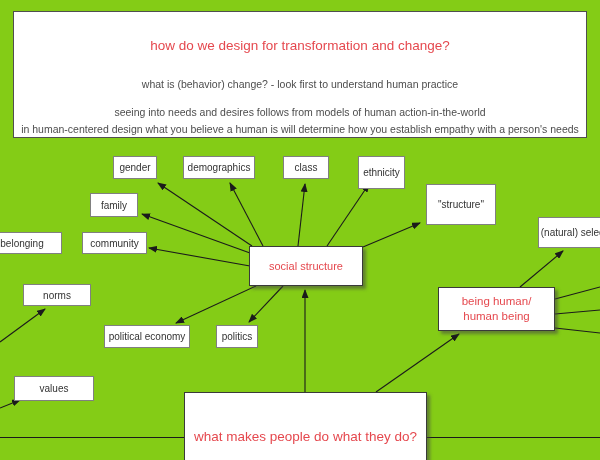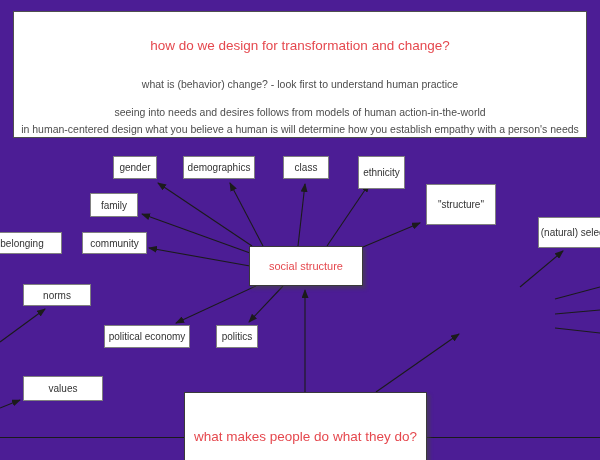--- a/index.html
+++ b/index.html
@@ -1,18 +1,18 @@
 <!DOCTYPE html>
 <html><head>
 <meta charset="utf-8">
 <style>
   html,body { margin:0; padding:0; background:#fff; }
   .canvas {
     position:relative; width:600px; height:460px; overflow:hidden;
-    background:#4c1d95;
+    background:#84cc16;
     font-family:"Liberation Sans","DejaVu Sans",sans-serif;
   }
   .canvas svg.wires { position:absolute; left:0; top:0; z-index:1; }
   .panel {
     position:absolute; left:13px; top:11px; width:574px; height:127px;
     border:1px solid #4f4f4f; background:#fff; box-sizing:border-box; z-index:2;
   }
   .panel .tline { position:absolute; left:0; width:100%; text-align:center; }
   .panel .title { top:26px; font-size:13.5px; color:#e5484e; }
   .panel .sub  { top:66px; font-size:10.5px; color:#4d4d4d; }
@@ -36,21 +36,21 @@
   #n-class       { left:283px; top:156px; width:46px; height:23px; }
   #n-ethnicity   { left:358px; top:156px; width:47px; height:33px; }
   #n-family      { left:90px;  top:193px; width:48px; height:24px; }
   #n-structureq  { left:426px; top:184px; width:70px; height:41px; }
   #n-belonging   { left:-18px; top:232px; width:80px; height:22px; }
   #n-community   { left:82px;  top:232px; width:65px; height:22px; }
   #n-natsel      { left:538px; top:217px; width:85px; height:31px; }
   #n-norms       { left:23px;  top:284px; width:68px; height:22px; }
   #n-polecon     { left:104px; top:325px; width:86px; height:23px; }
   #n-politics    { left:208px; top:325px; width:42px; height:23px;margin-left:8px; }
-  #n-values      { left:23px;  top:376px; width:80px; height:25px; }
+  #n-values      { left:14px;  top:376px; width:80px; height:25px; }
 </style>
 </head>
 <body>
 
 <div class="canvas">
 
   <svg class="wires" width="600" height="460">
     <defs>
       <marker id="arr" markerWidth="9" markerHeight="7" refX="8" refY="3.5" orient="auto" markerUnits="userSpaceOnUse">
         <polygon points="0,0 9,3.5 0,7" fill="#1b1b1b"></polygon>
@@ -112,20 +112,24 @@
     </div>
   <div class="node" id="n-natsel">
       <span>(natural) selection</span>
     </div>
   <div class="node major" id="n-social">
       <span>social structure</span>
     </div>
   <div class="node" id="n-norms">
       <span>norms</span>
     </div>
+  <div class="node major red2" id="n-being">
+    <span>being human/</span>
+    <span>human being</span>
+  </div>
   <div class="node" id="n-polecon">
       <span>political economy</span>
     </div>
   <div class="node" id="n-politics">
       <span>politics</span>
     </div>
   <div class="node" id="n-values">
       <span>values</span>
     </div>
   <div class="node major" id="n-central">

